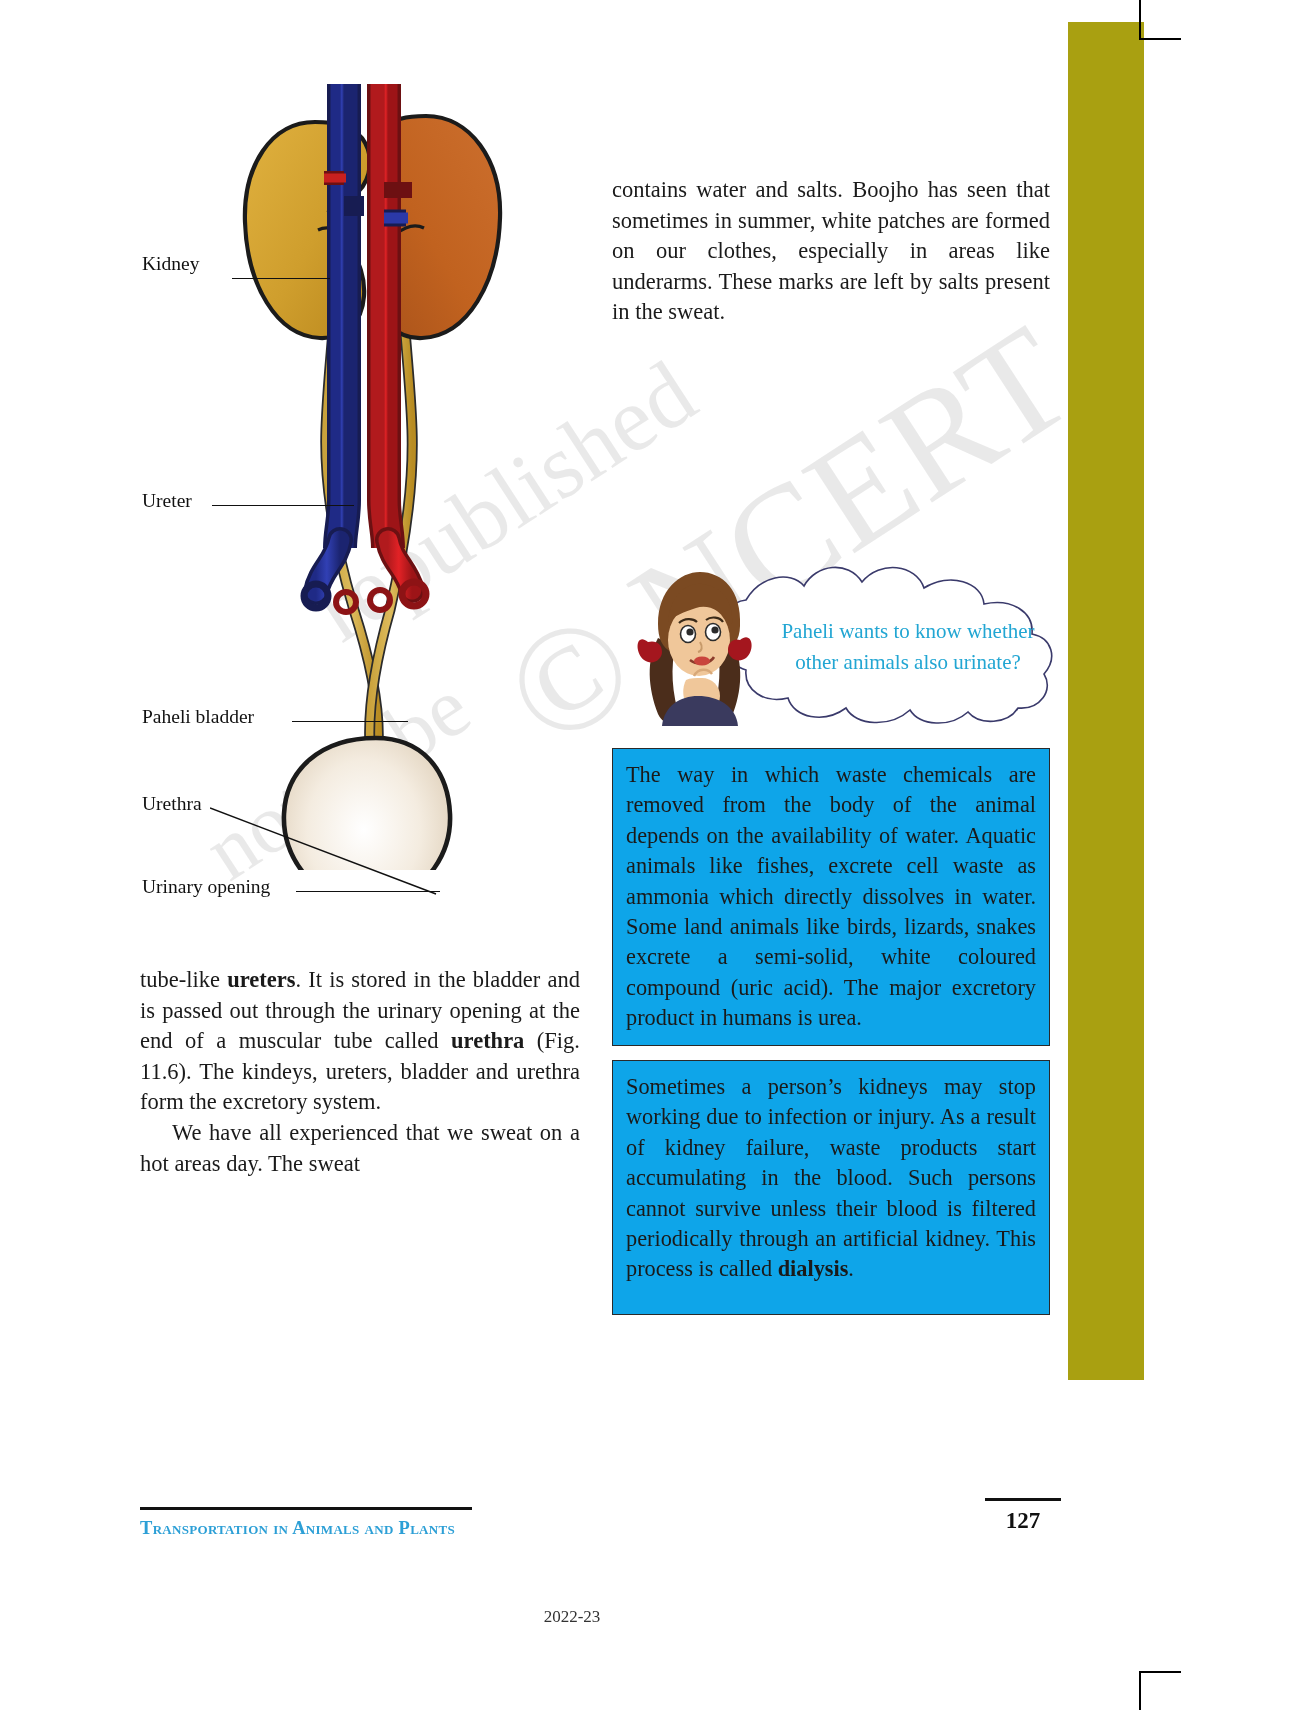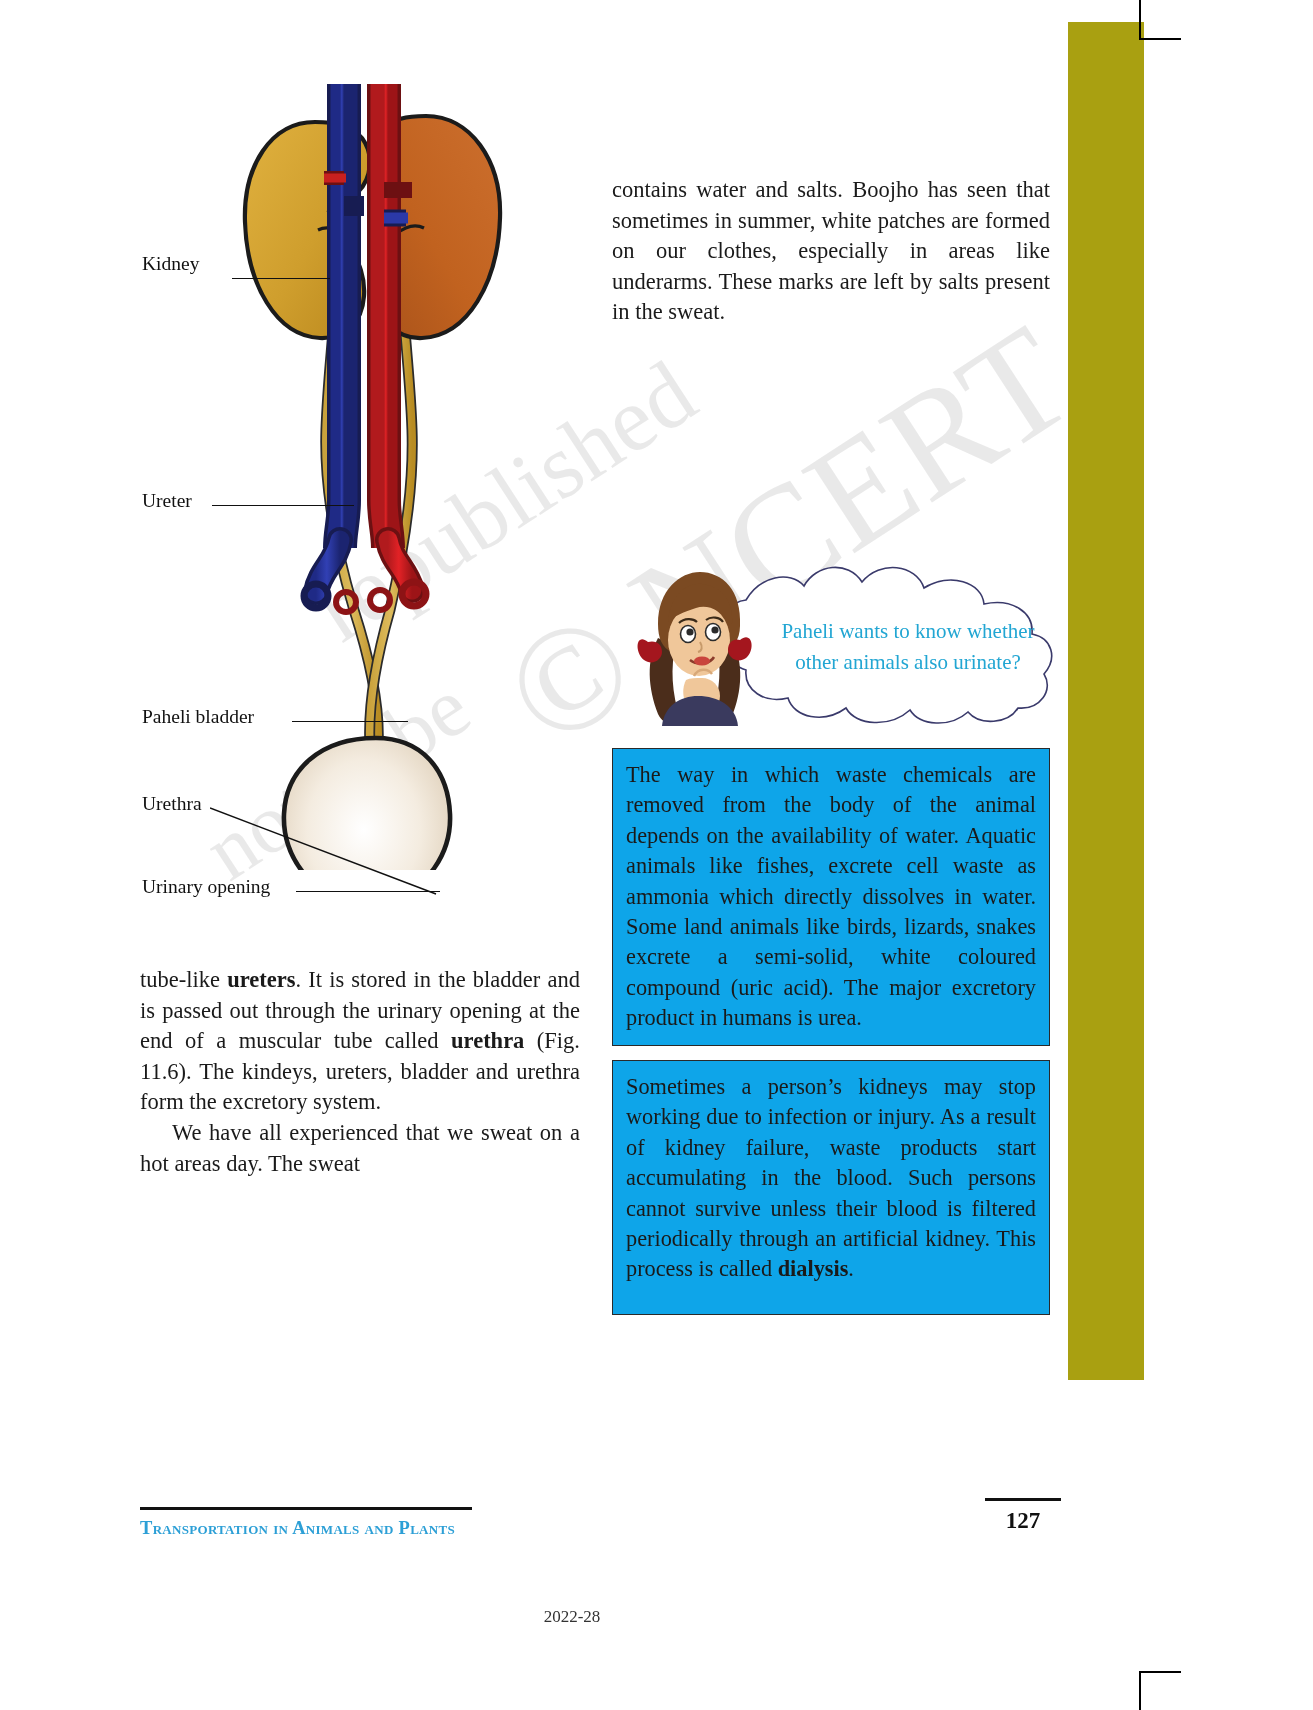--- a/index.html
+++ b/index.html
@@ -373,14 +373,14 @@
     </div>
     <div class="note note-2">
       <p id="nb1">Sometimes a person’s kidneys may stop working due to infection or injury. As a result of kidney failure, waste products start accumulating in the blood. Such persons cannot survive unless their blood is filtered periodically through an artificial kidney. This process is called <b>dialysis</b>.</p>
     </div>
   </div>
 
   <div class="footer-rule"></div>
   <div class="footer-title">Transportation in Animals and Plants</div>
   <div class="pagenum-rule"></div>
   <div class="pagenum">127</div>
-  <div class="year">2022-28</div>
+  <div class="year">2022-23</div>
 </div>
 
 </body></html>

